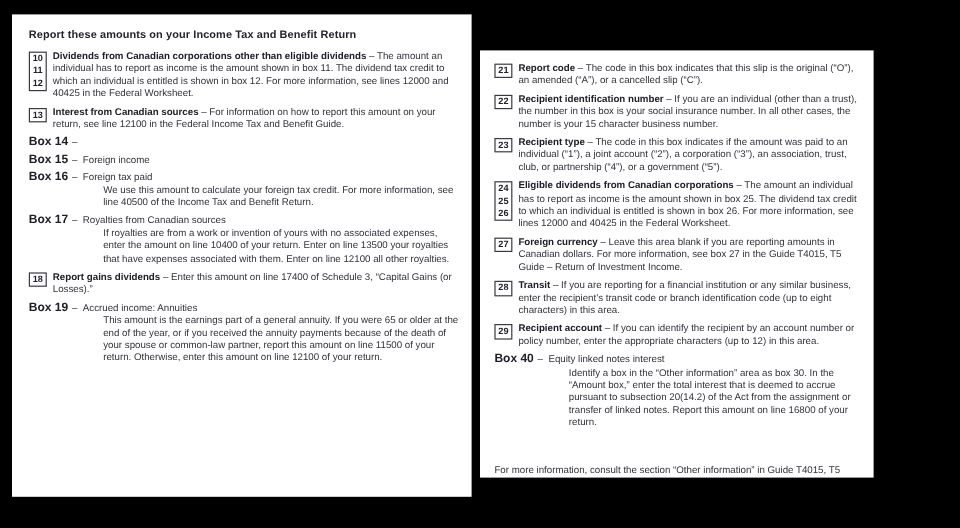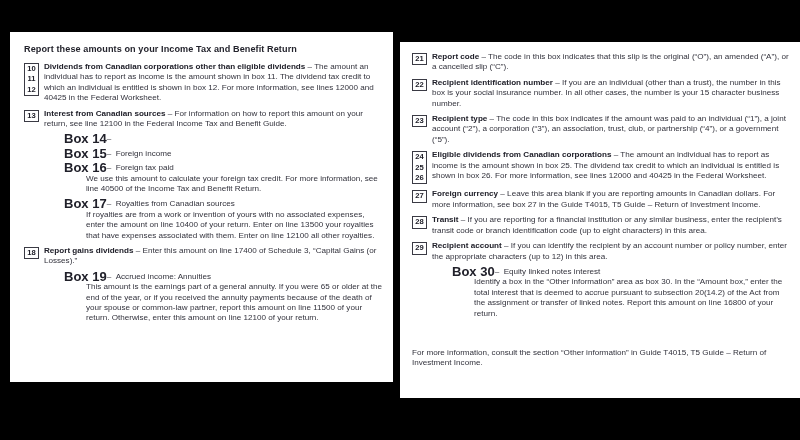--- a/index.html
+++ b/index.html
@@ -17,29 +17,29 @@
   }
 
   .panel {
     position: absolute;
     background: #ffffff;
     box-sizing: border-box;
     overflow: hidden;
   }
   #panel-left {
     left: 10px;
-    top: 32px;
+    top: 12px;
     width: 383px;
-    height: 350px;
+    height: 402px;
     padding: 12px 10px 6px 14px;
   }
   #panel-right {
     left: 400px;
     top: 42px;
-    width: 400px;
+    width: 328px;
     height: 356px;
     padding: 10px 8px 6px 12px;
   }
 
   .section-title {
     font-size: 9.1px;
     font-weight: bold;
     color: #23232c;
     letter-spacing: .01em;
     margin: 0 0 7px 0;
@@ -84,27 +84,26 @@
   }
 
   
   .boxrow {
     display: flex;
     align-items: flex-start;
     margin-bottom: 0px;
   }
   .boxrow .lbl {
     flex: 0 0 36px;
-    font-size: 13px;
+    font-size: 10px;
     line-height: 10.4px;
     font-weight: bold;
     color: #20202a;
     text-align: left;
     white-space: nowrap;
-    margin-left: 40px;
   }
   .boxrow .dash {
     flex: 0 0 9px;
     font-size: 8.1px;
     line-height: 10.4px;
     color: #32323c;
   }
   .boxrow .txt {
     flex: 1 1 auto;
     font-size: 8.1px;
@@ -228,21 +227,21 @@
         </div>
         <div class="entry-body"><b>Transit</b><span> – If you are reporting for a financial institution or any similar business, enter the recipient’s transit code or branch identification code (up to eight characters) in this area.</span></div>
       </div>
       <div class="entry">
         <div class="boxnum">
           <span>29</span>
         </div>
         <div class="entry-body"><b>Recipient account</b><span> – If you can identify the recipient by an account number or policy number, enter the appropriate characters (up to 12) in this area.</span></div>
       </div>
       <div class="boxrow">
-        <div class="lbl">Box 30</div>
+        <div class="lbl">Box 40</div>
         <div class="dash">–</div>
         <div class="txt">Equity linked notes interest</div>
       </div>
       <div class="sub">Identify a box in the “Other information” area as box 30. In the “Amount box,” enter the total interest that is deemed to accrue pursuant to subsection 20(14.2) of the Act from the assignment or transfer of linked notes. Report this amount on line 16800 of your return.</div>
       <div class="gap"></div>
     </div>
   <div class="footnote">For more information, consult the section “Other information” in Guide T4015, T5 Guide – Return of Investment Income.</div>
 </div>
 
 </body></html>

